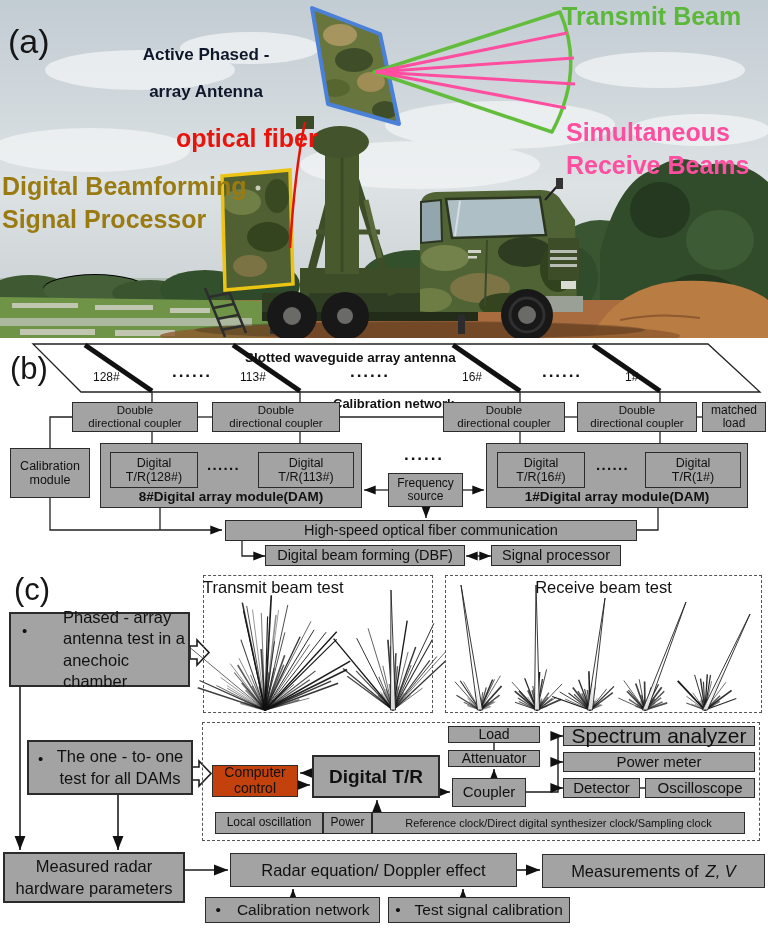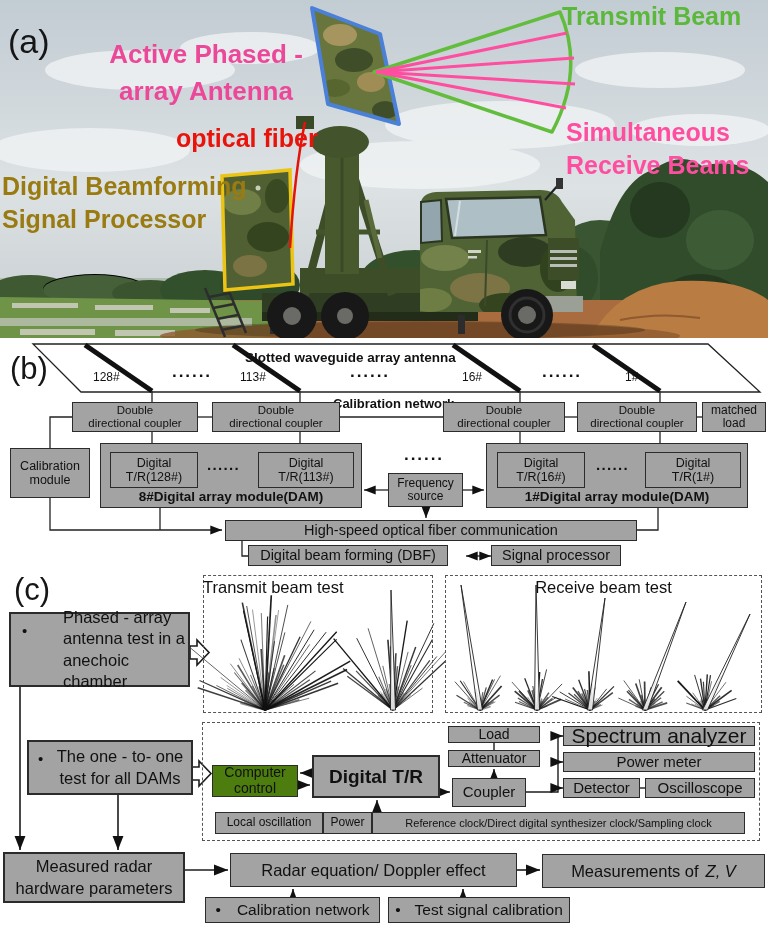--- a/index.html
+++ b/index.html
@@ -178,21 +178,21 @@
         <path d="M374,72 L560,12 Q585,70 552,132 Z" fill="none" stroke="#63bd3c" stroke-width="3.5" stroke-linejoin="round"></path>
         <g stroke="#ff4da0" stroke-width="3">
           <line x1="376" y1="72" x2="567" y2="33"></line>
           <line x1="376" y1="72" x2="574" y2="58"></line>
           <line x1="376" y1="72" x2="575" y2="84"></line>
           <line x1="376" y1="72" x2="566" y2="108"></line>
         </g>
       </g>
     </svg>
     <div class="photo-label" style="left:8px;top:22px;font-size:34px;font-weight:normal;color:#161616;">(a)</div>
-    <div class="photo-label" style="left:100px;top:36px;width:212px;text-align:center;font-size:26px;line-height:37px;color:#ec4899;">
+    <div class="photo-label" style="left:100px;top:36px;width:212px;text-align:center;font-size:17px;line-height:37px;color:#0f172a;">
       <div>Active Phased -</div>
       <div>array Antenna</div>
     </div>
     <div class="photo-label" style="left:176px;top:124px;font-size:25px;color:#e8140c;">optical fiber</div>
     <div class="photo-label" style="left:2px;top:170px;font-size:25px;line-height:33px;color:#9a7b12;">
       <div>Digital Beamforming</div>
       <div>Signal Processor</div>
     </div>
     <div class="photo-label" style="left:562px;top:2px;font-size:25px;color:#5cb83a;">Transmit Beam</div>
     <div class="photo-label" style="left:566px;top:116px;font-size:25px;line-height:33px;color:#ff4da0;">
@@ -303,21 +303,21 @@
     <div class="lbl bold" style="left:486px;top:149px;width:262px;text-align:center;font-size:13.5px;">1#Digital array module(DAM)</div>
 
     <div class="lbl bold" style="left:404px;top:109px;font-size:17px;letter-spacing:1px;">······</div>
     <div class="bx" style="left:388px;top:133px;width:75px;height:34px;font-size:12px;">
       <span>Frequency</span>
       <span>source</span>
     </div>
     <div class="bx" style="left:225px;top:180px;width:412px;height:21px;font-size:14.5px;">
       <span>High-speed optical fiber communication</span>
     </div>
-    <div class="bx" style="left:248px;top:205px;width:200px;height:21px;font-size:14.5px;">
+    <div class="bx" style="left:265px;top:205px;width:200px;height:21px;font-size:14.5px;">
       <span>Digital beam forming (DBF)</span>
     </div>
     <div class="bx" style="left:491px;top:205px;width:130px;height:21px;font-size:14.5px;">
       <span>Signal processor</span>
     </div>
   </div>
 
   <div id="panel-c" class="panel">
     <svg width="768" height="358" viewBox="0 0 768 358">
       <defs>
@@ -578,21 +578,21 @@
     <div class="lbl" style="left:445px;top:8px;width:317px;text-align:center;font-size:16.5px;">Receive beam test</div>
 
     <div class="dashedbox" style="left:202px;top:152px;width:558px;height:119px;"></div>
 
     <div class="bx" style="left:27px;top:170px;width:166px;height:55px;border-width:2px;font-size:16.5px;line-height:1.3;padding-left:20px;">
       <span>The one - to- one</span>
       <span>test for all DAMs</span>
     </div>
     <div class="bullet" style="left:38px;top:180px;">•</div>
 
-    <div class="bx thin" style="left:212px;top:195px;width:86px;height:32px;font-size:14px;background:#4d7c0f;">
+    <div class="bx thin" style="left:212px;top:195px;width:86px;height:32px;font-size:14px;background:#c2410c;">
       <span>Computer</span>
       <span>control</span>
     </div>
     <div class="bx bold" style="left:312px;top:185px;width:128px;height:43px;border-width:2.5px;font-size:19px;">
       <span>Digital T/R</span>
     </div>
     <div class="bx thin" style="left:452px;top:208px;width:74px;height:29px;font-size:15px;">
       <span>Coupler</span>
     </div>
     <div class="bx thin" style="left:448px;top:156px;width:92px;height:17px;font-size:14px;">

